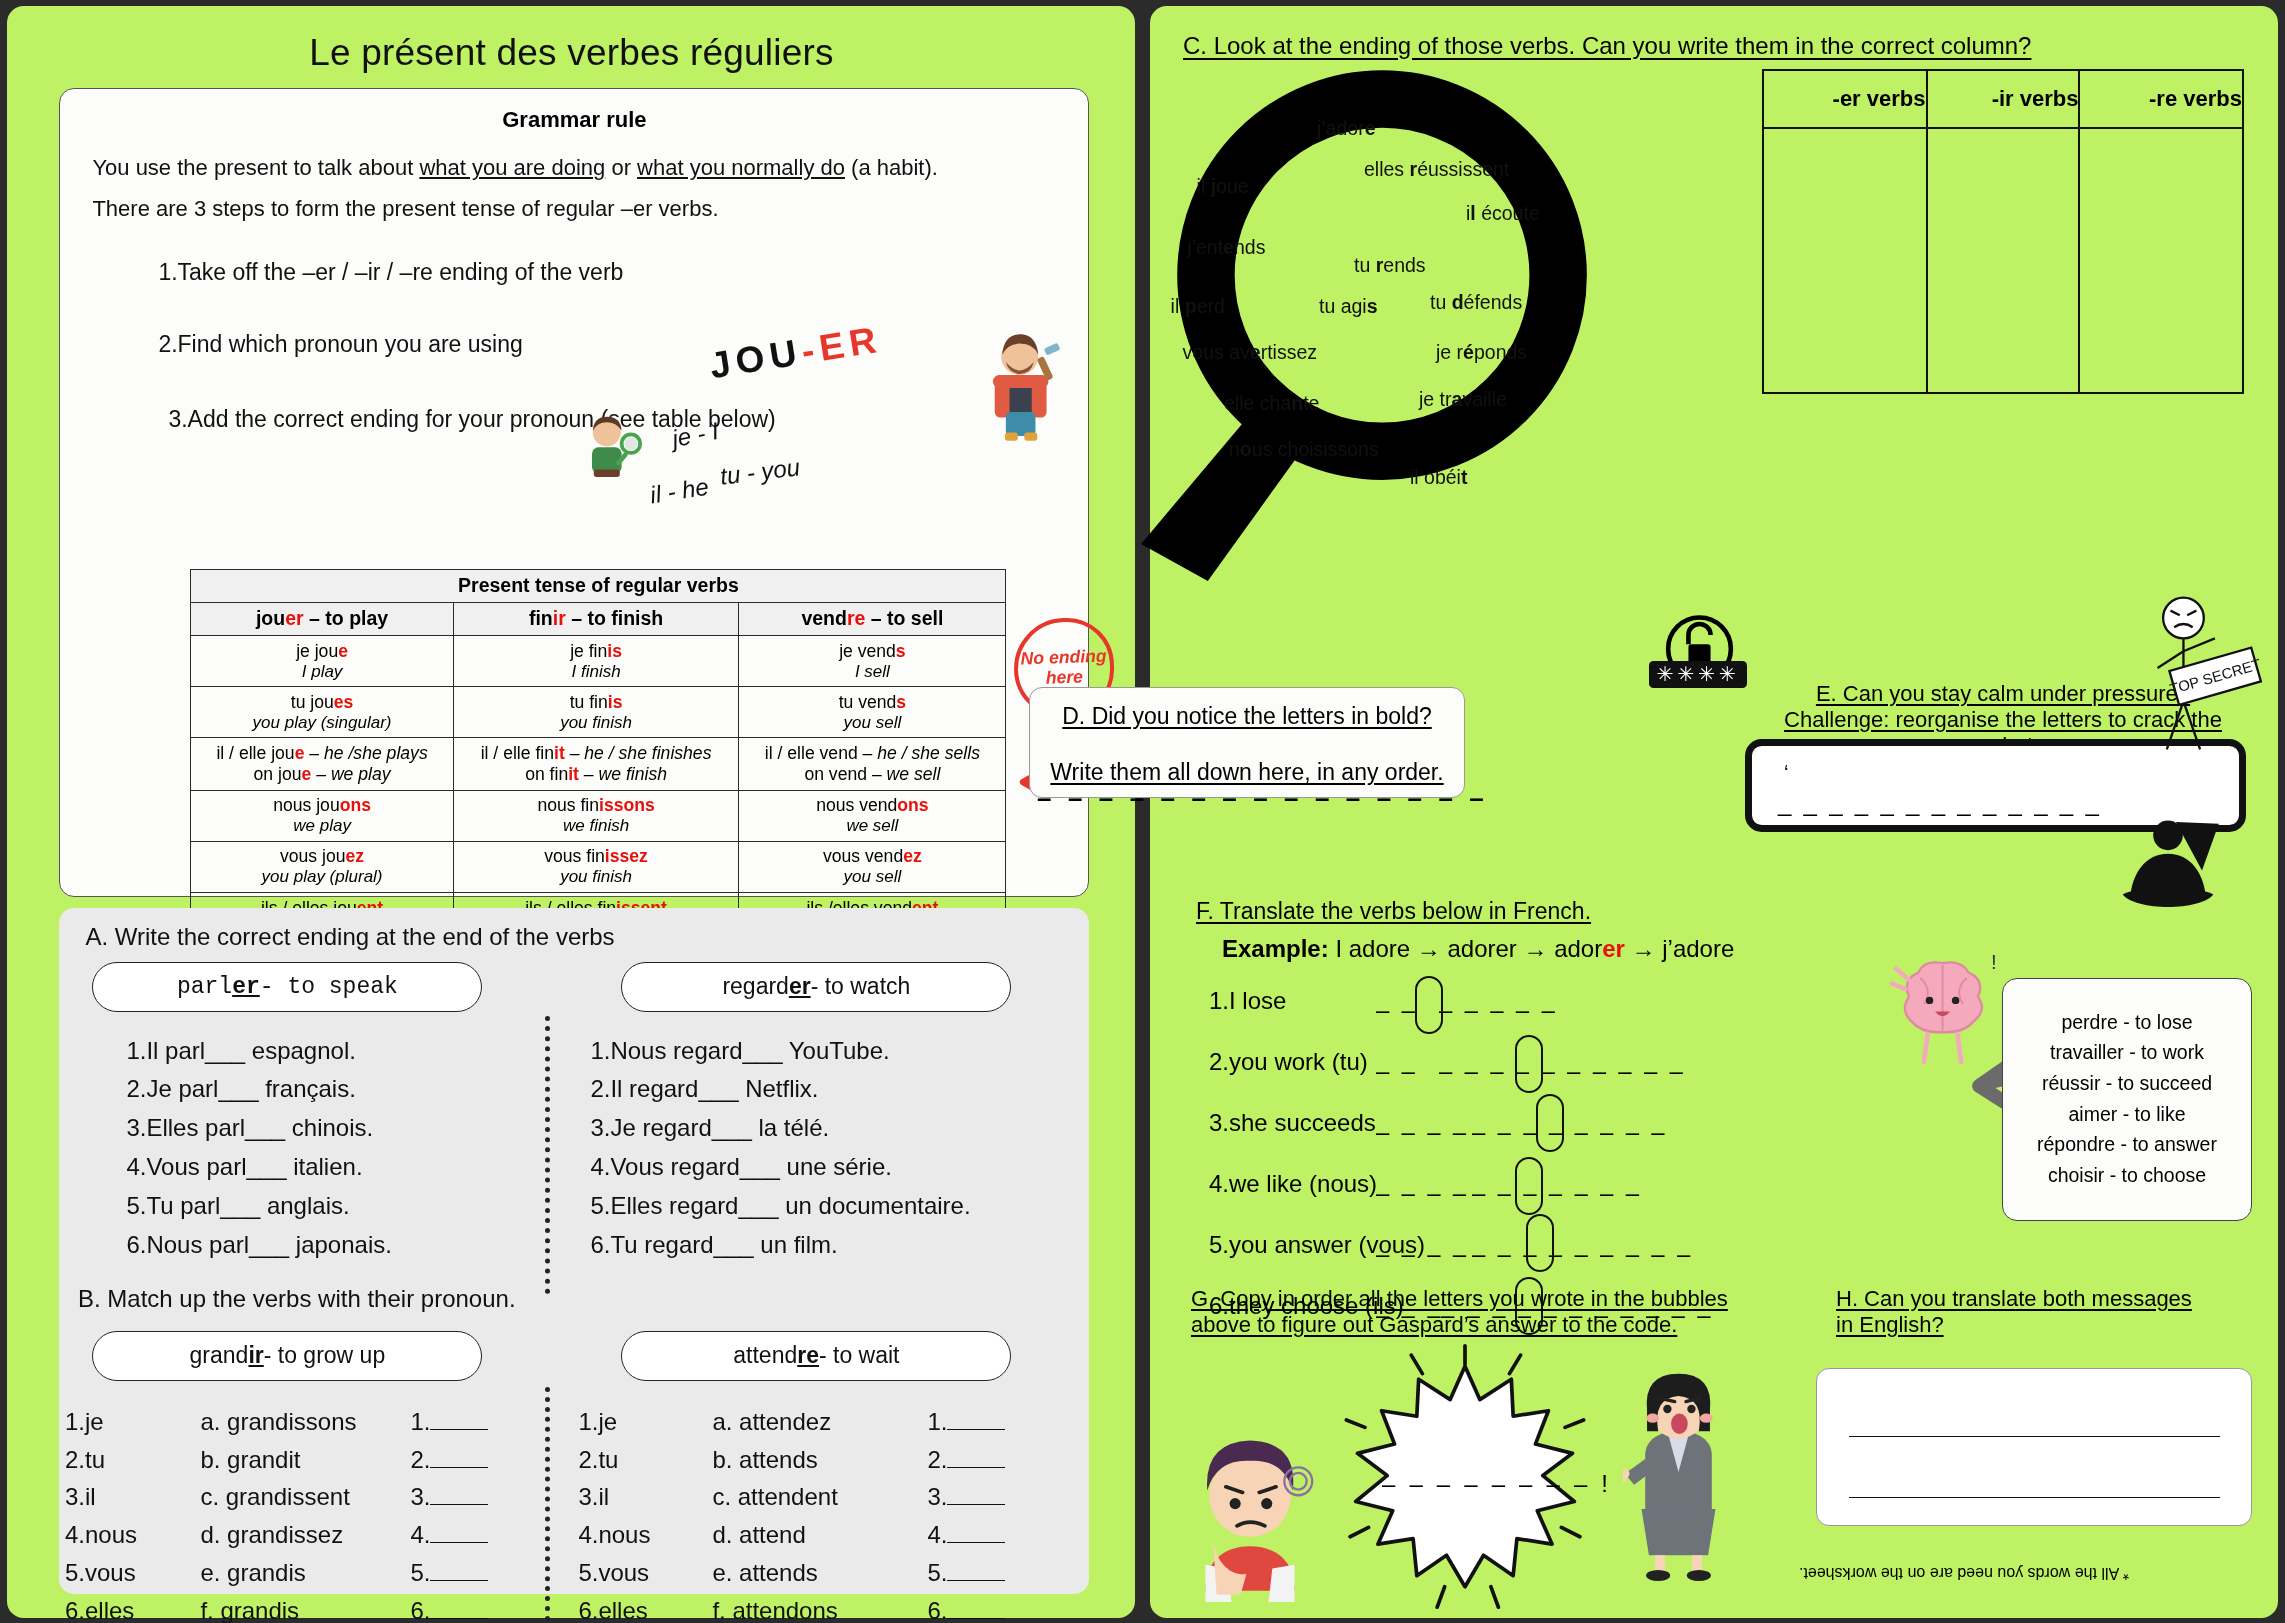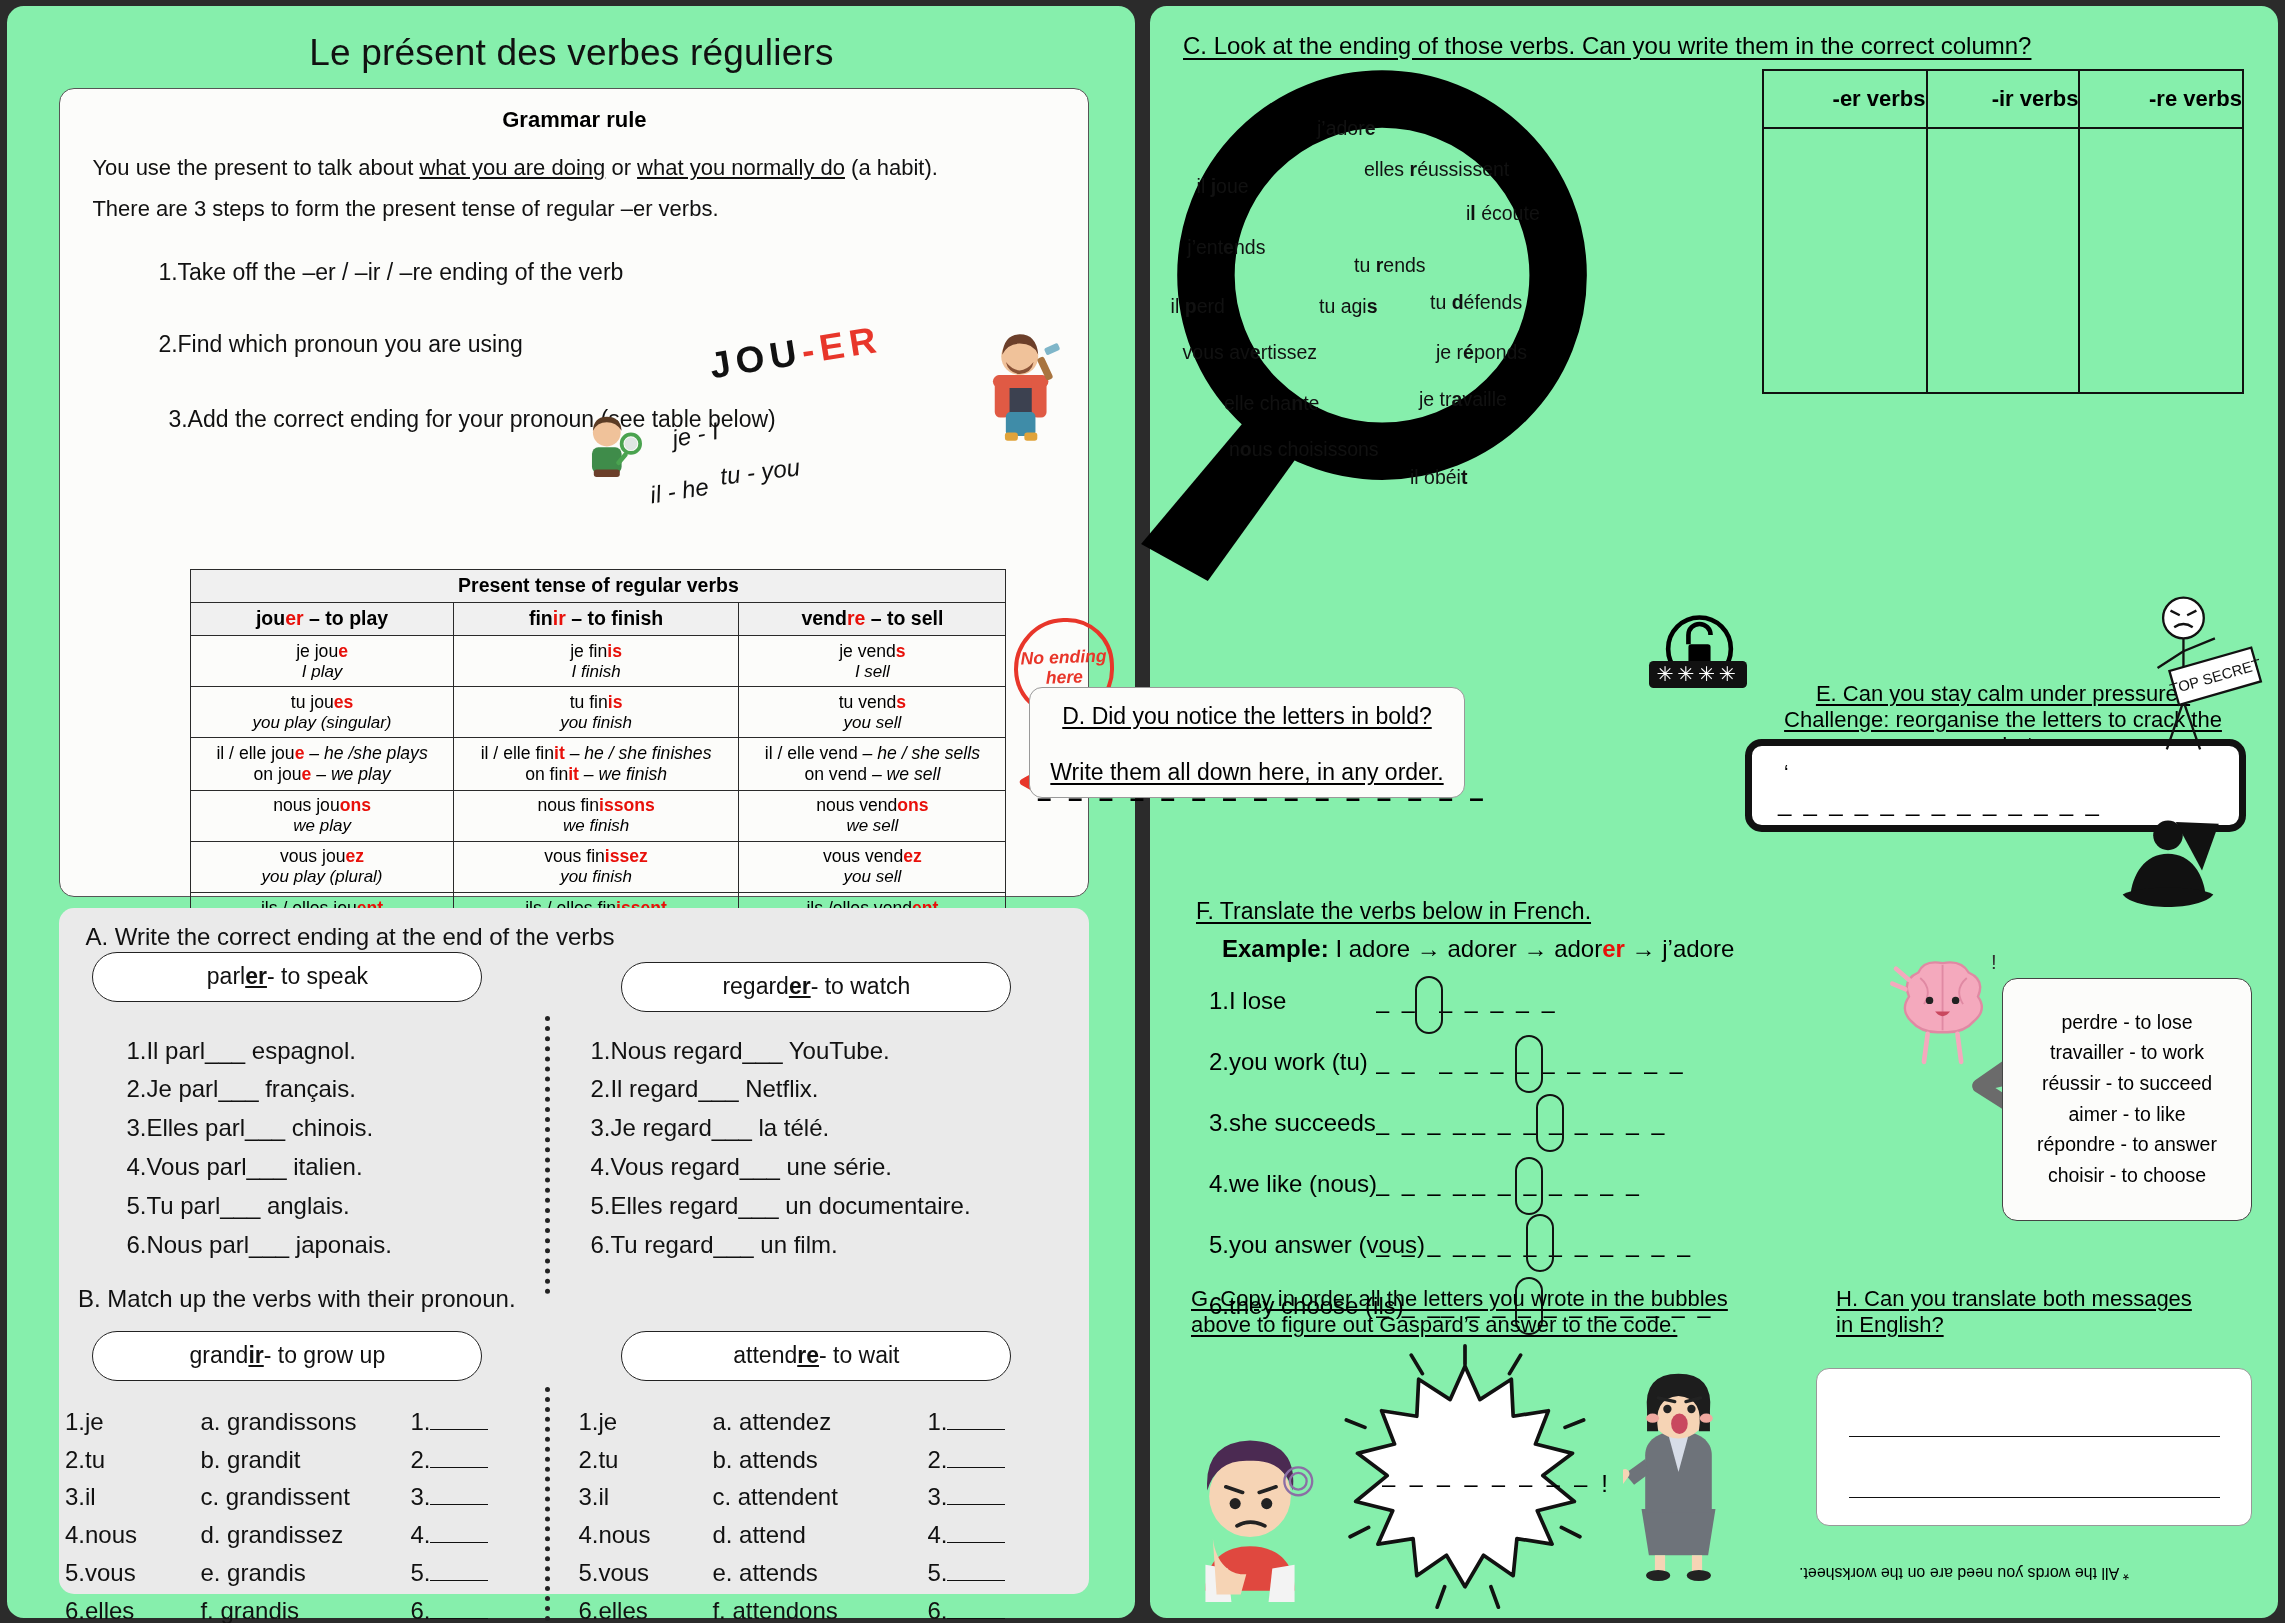--- a/index.html
+++ b/index.html
@@ -6,21 +6,21 @@
   html, body {
     width: 2286px; height: 1623px;
     background: #2b2b2b;
     font-family: "Liberation Sans", sans-serif;
     overflow: hidden;
   }
   .spread { position: relative; width: 2286px; height: 1623px; }
 
   .page {
     position: absolute;
-    background: #86efac;
+    background: #bef264;
     border-radius: 16.7px;
   }
   #page-left  { left: 7.4px;   top: 5.6px; width: 1128px; height: 1612px; }
   #page-right { left: 1150px; top: 5.6px; width: 1128px; height: 1612px; }
 
   
   .title {
     position:absolute; left:0; top:26px; width:1128px; text-align:center;
     font-size:37px; letter-spacing:0.2px; color:#111;
   }
@@ -297,21 +297,21 @@
       <svg class="no-end-arrow" viewBox="0 0 92 90">
         <path d="M58 4 C70 30 64 62 30 74" fill="none" stroke="#e8362a" stroke-width="7" stroke-linecap="round"></path>
         <path d="M44 66 L26 76 L44 86" fill="none" stroke="#e8362a" stroke-width="7" stroke-linecap="round" stroke-linejoin="round"></path>
       </svg>
     </div>
 
     <div class="grey-panel">
 
       <div class="sec-head" style="left:26px; top:15px;">A. Write the correct ending at the end of the verbs</div>
 
-      <div class="pill" style="left:33px; top:44px; width:390px;">
+      <div class="pill" style="left:33px; top:54px; width:390px;font-family:Liberation Mono, monospace;">
         <span>parl</span>
           <b>er</b>
           <span> - to speak</span>
       </div>
       <div class="pill" style="left:562px; top:54px; width:390px;">
         <span>regard</span>
           <b>er</b>
           <span> - to watch</span>
       </div>
 

